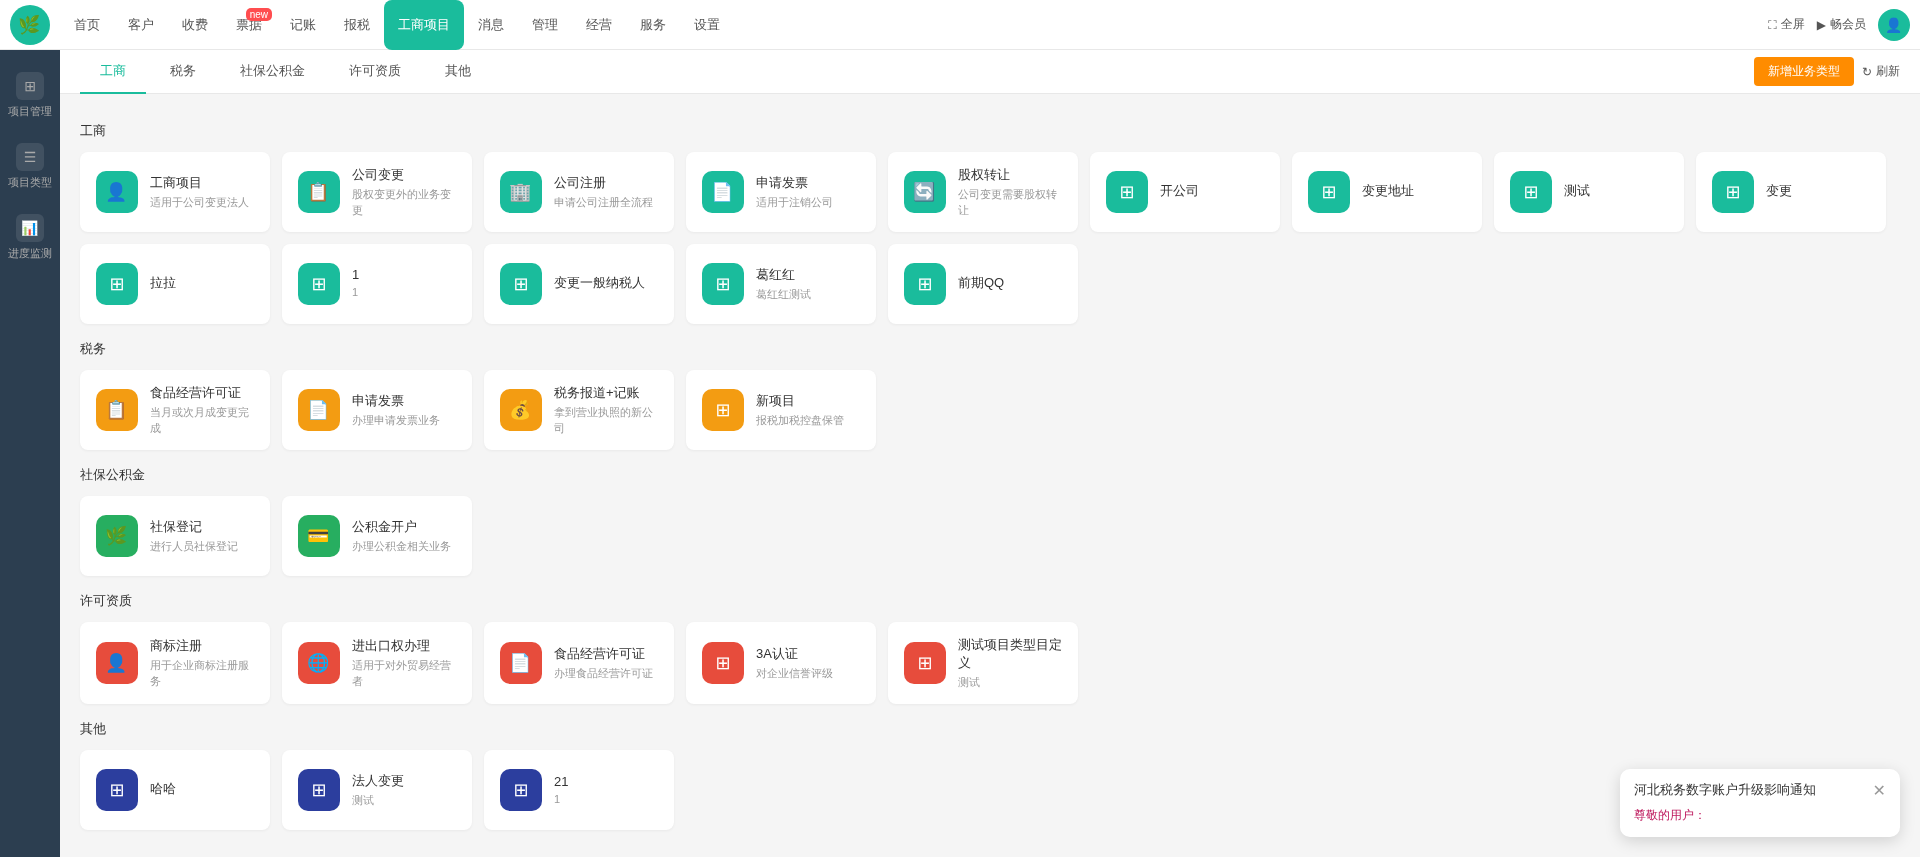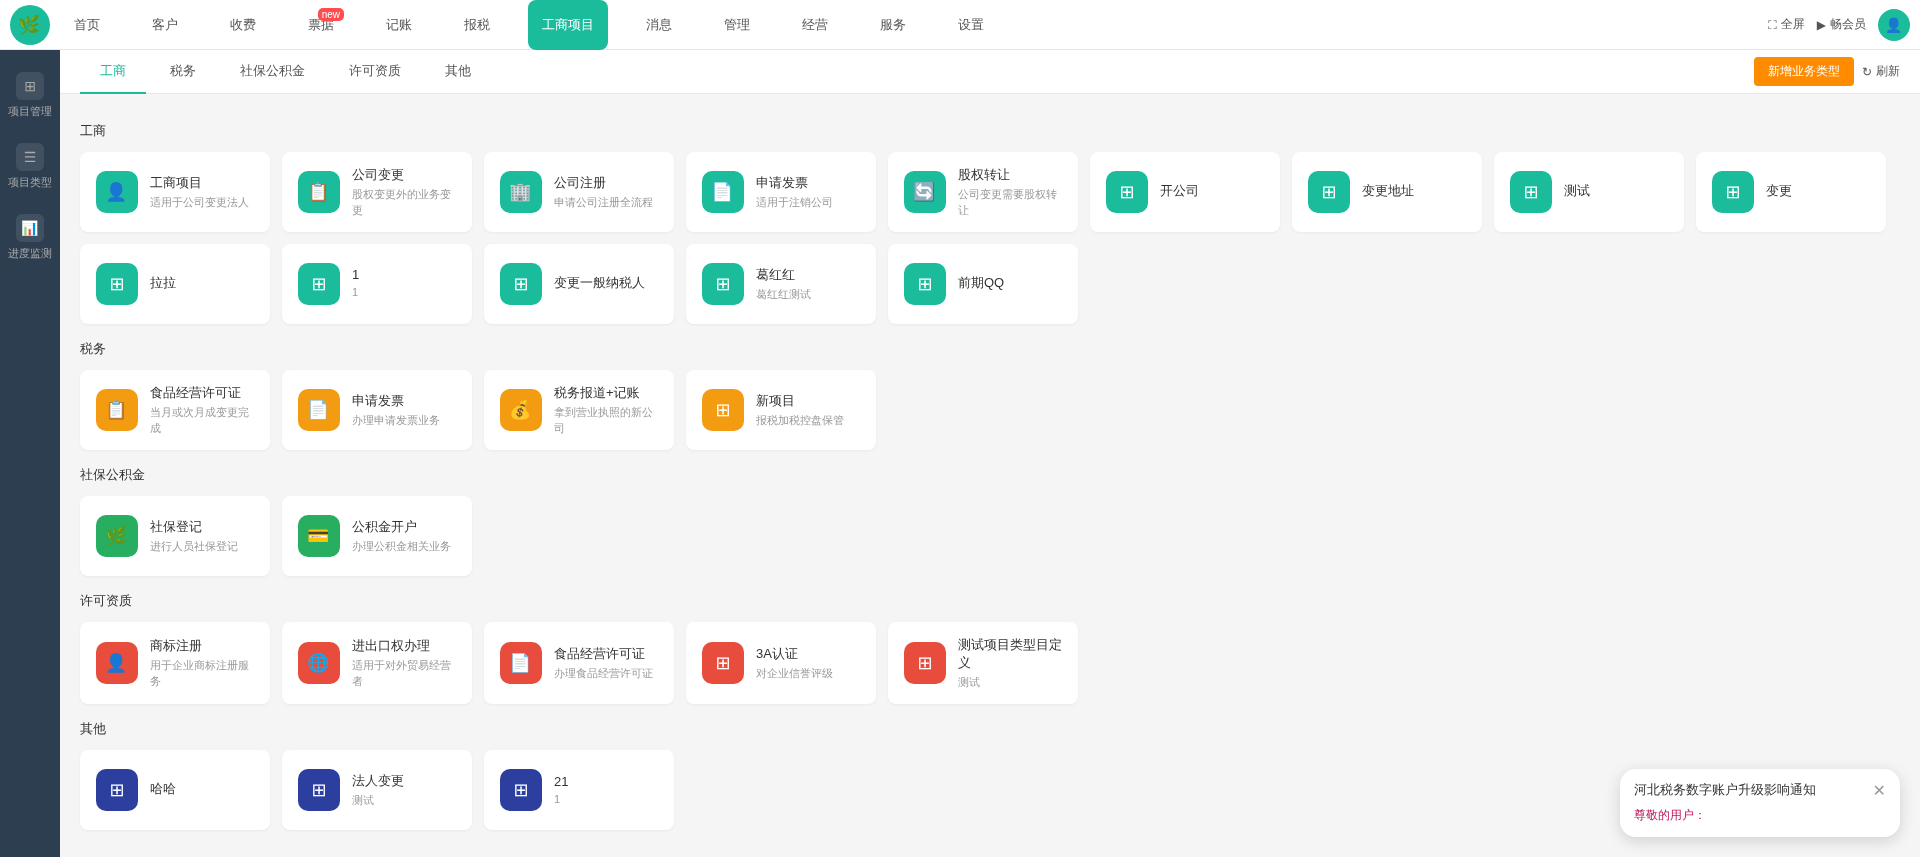--- a/index.html
+++ b/index.html
@@ -19,21 +19,21 @@
     }
     .nav-logo {
       width: 40px; height: 40px;
       background: #1abc9c;
       border-radius: 50%;
       display: flex; align-items: center; justify-content: center;
       color: white; font-size: 18px; font-weight: bold;
       margin-right: 10px;
     }
     .nav-items {
-      display: flex; align-items: center; flex: 1; gap: 24px;
+      display: flex; align-items: center; flex: 1;
     }
     .nav-item {
       padding: 0 14px;
       height: 50px;
       display: flex; align-items: center;
       cursor: pointer;
       font-size: 13px;
       color: #555;
       position: relative;
     }
@@ -213,21 +213,21 @@
     .bg-green { background: #27ae60; }
     .bg-darkblue { background: #2c3e9e; }
 
     
     .notification-popup {
       position: fixed;
       bottom: 20px;
       right: 20px;
       width: 280px;
       background: white;
-      border-radius: 16px;
+      border-radius: 10px;
       box-shadow: 0 4px 16px rgba(0,0,0,0.15);
       padding: 12px 14px;
       font-size: 12px;
     }
     .notification-header {
       display: flex; justify-content: space-between; align-items: center;
       margin-bottom: 6px;
     }
     .notification-title { font-size: 13px; font-weight: 500; color: #333; }
     .notification-close { cursor: pointer; color: #999; font-size: 16px; }

